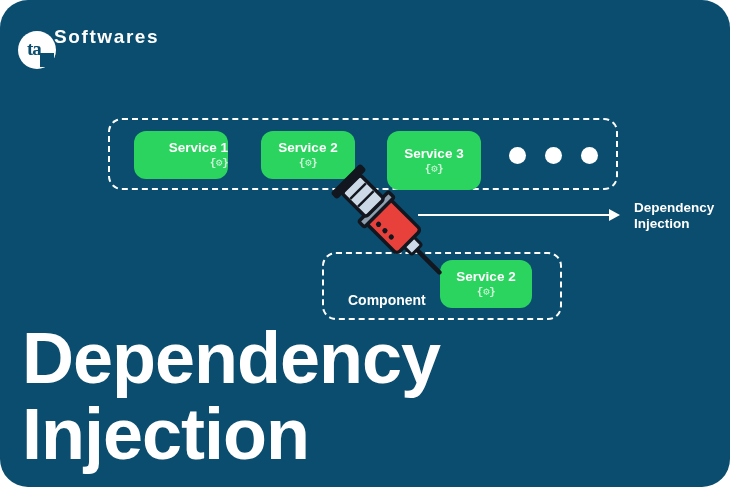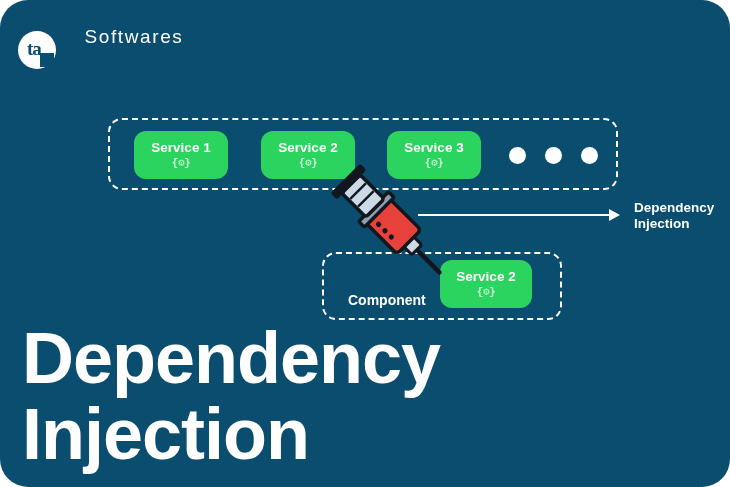--- a/index.html
+++ b/index.html
@@ -72,27 +72,26 @@
     letter-spacing: 0.3px;
     line-height: 24px;
     white-space: nowrap;
     border-bottom: 1.5px solid #ffffff;
     display: inline-block;
     padding-right: 2px;
   }
   .logo-line2 {
     color: #ffffff;
     font-size: 19px;
-    font-weight: 400;
+    font-weight: 700;
     letter-spacing: 1.6px;
     line-height: 25px;
     white-space: nowrap;
     display: block;
     margin-top: 2px;
-    text-align: center;
   }
 
   
   .dashed-box {
     position: absolute;
     border: 2.5px dashed #ffffff;
     border-radius: 14px;
     box-sizing: border-box;
   }
   #services-container {
@@ -138,23 +137,23 @@
   .service-glyph {
     color: #e8fdee;
     font-family: "Liberation Mono", monospace;
     font-size: 11px;
     font-weight: 700;
     line-height: 13px;
     margin-top: 2px;
     opacity: 0.85;
     letter-spacing: -0.5px;
   }
-  #service-1 { left: 134px; top: 131px; width: 94px; height: 48px; }
+  #service-1 { left: 134px; top: 131px; width: 94px; height: 48px; align-items: flex-end; }
   #service-2 { left: 261px; top: 131px; width: 94px; height: 48px; }
-  #service-3 { left: 387px; top: 131px; width: 94px; height: 48px; }
+  #service-3 { left: 387px; top: 131px; width: 94px; height: 59px; }
   #service-2b { left: 440px; top: 260px; width: 92px; height: 48px; }
 
   
   .dot {
     position: absolute;
     width: 17px;
     height: 17px;
     border-radius: 50%;
     background: #ffffff;
   }

